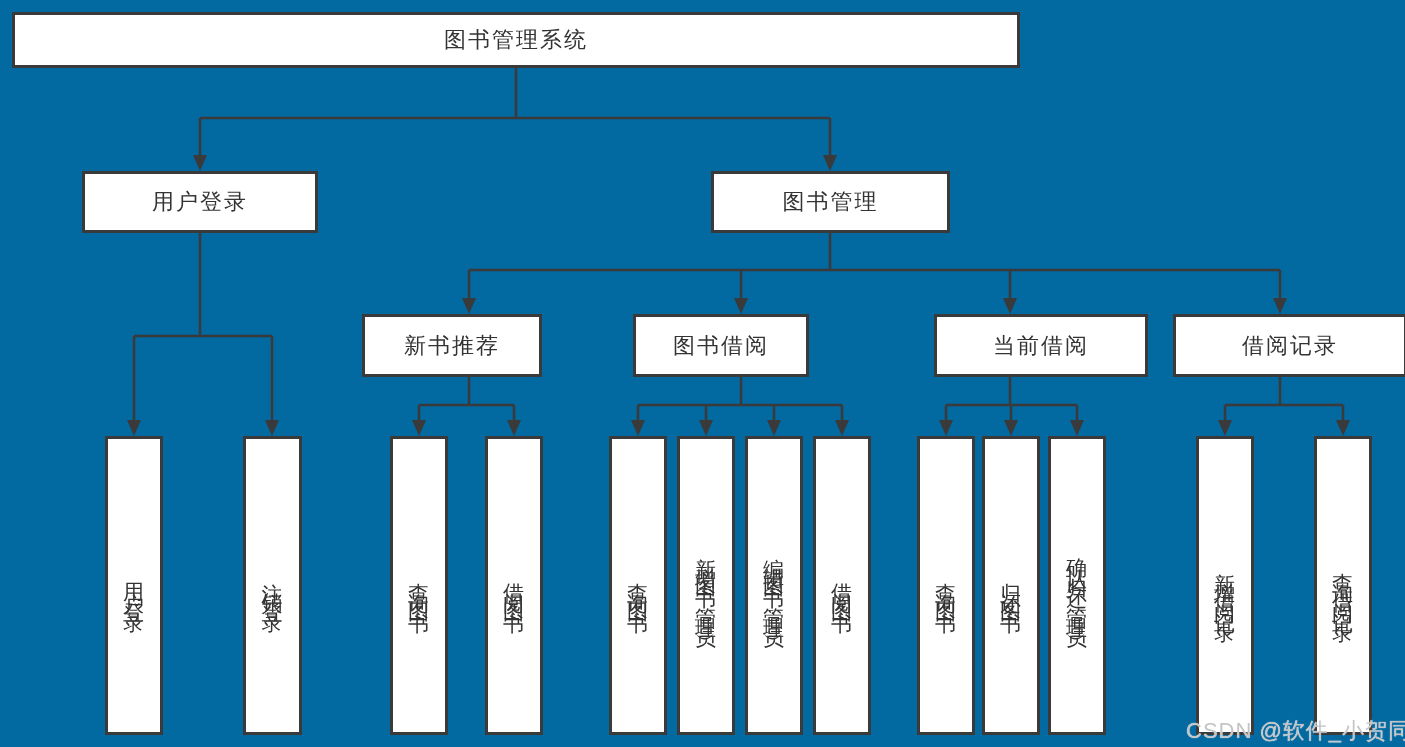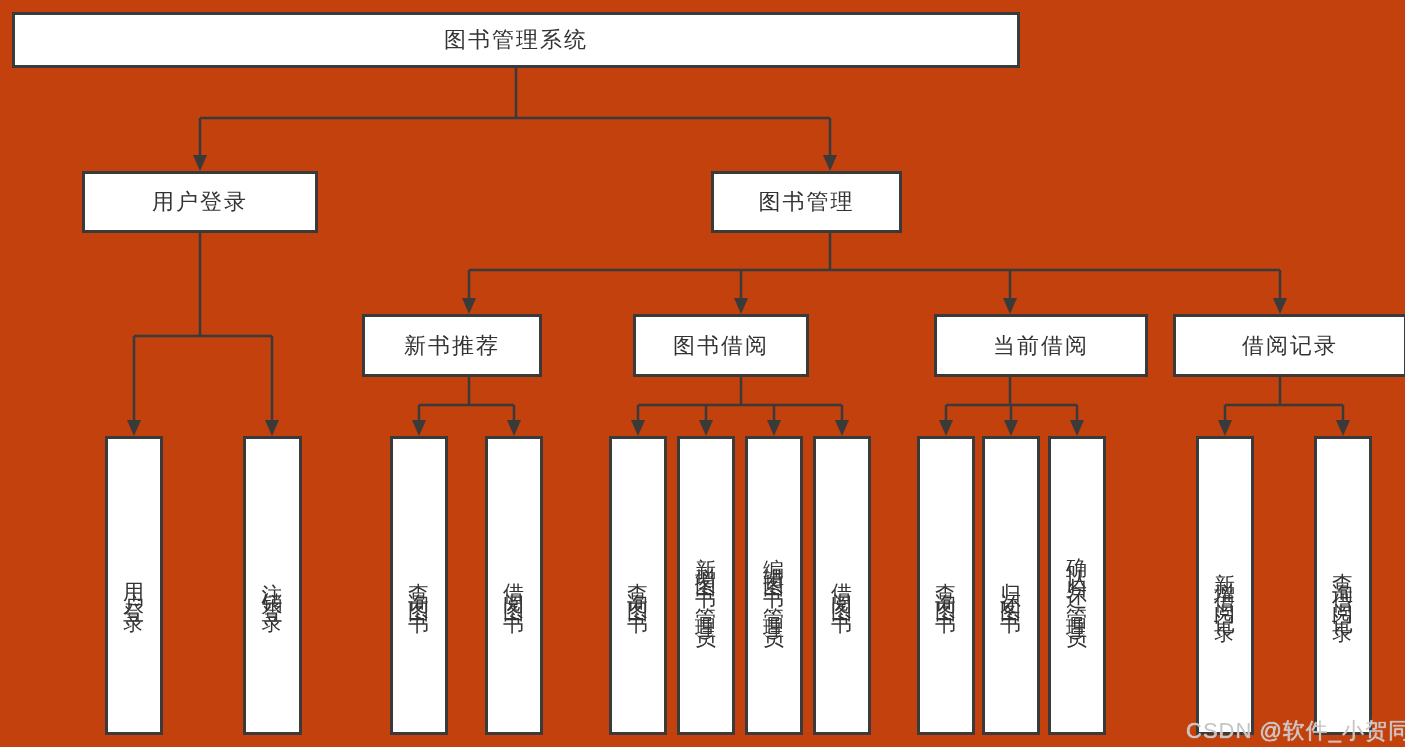--- a/index.html
+++ b/index.html
@@ -1,21 +1,21 @@
 <!DOCTYPE html>
 <html><head>
 <meta charset="utf-8">
 <style>
   * { margin: 0; padding: 0; box-sizing: border-box; }
   html, body { background: #ffffff; }
   .stage {
     position: relative;
     width: 1405px;
     height: 747px;
-    background: #c2410c;
+    background: #0369a1;
     overflow: hidden;
     font-family: "Liberation Sans", "DejaVu Sans", sans-serif;
     padding-left: 17px;
   }
   .wires {
     position: absolute;
     left: 0; top: 0;
     width: 1405px; height: 747px;
     pointer-events: none;
   }
@@ -84,21 +84,21 @@
       <path d="M1004 420 L1018 420 L1011 436 Z"></path>
       <path d="M1070 420 L1084 420 L1077 436 Z"></path>
       <path d="M1218 420 L1232 420 L1225 436 Z"></path>
       <path d="M1336 420 L1350 420 L1343 436 Z"></path>
     </g>
   </svg>
 
   <div class="node h" style="left:12px; top:12px; width:1008px; height:56px;">图书管理系统</div>
 
   <div class="node h" style="left:82px; top:171px; width:236px; height:62px;">用户登录</div>
-  <div class="node h" style="left:711px; top:171px; width:191px; height:62px;">图书管理</div>
+  <div class="node h" style="left:711px; top:171px; width:239px; height:62px;">图书管理</div>
 
   <div class="node h" style="left:362px; top:314px; width:180px; height:63px;">新书推荐</div>
   <div class="node h" style="left:633px; top:314px; width:176px; height:63px;">图书借阅</div>
   <div class="node h" style="left:903px; top:314px; width:214px; height:63px;margin-left:31px;">当前借阅</div>
   <div class="node h" style="left:1173px; top:314px; width:234px; height:63px;">借阅记录</div>
 
   <div class="node v" style="left:105px; top:436px; width:58px; height:299px;">用户登录</div>
   <div class="node v" style="left:243px; top:436px; width:59px; height:299px;">注销登录</div>
 
   <div class="node v" style="left:390px; top:436px; width:58px; height:299px;">查询图书</div>

